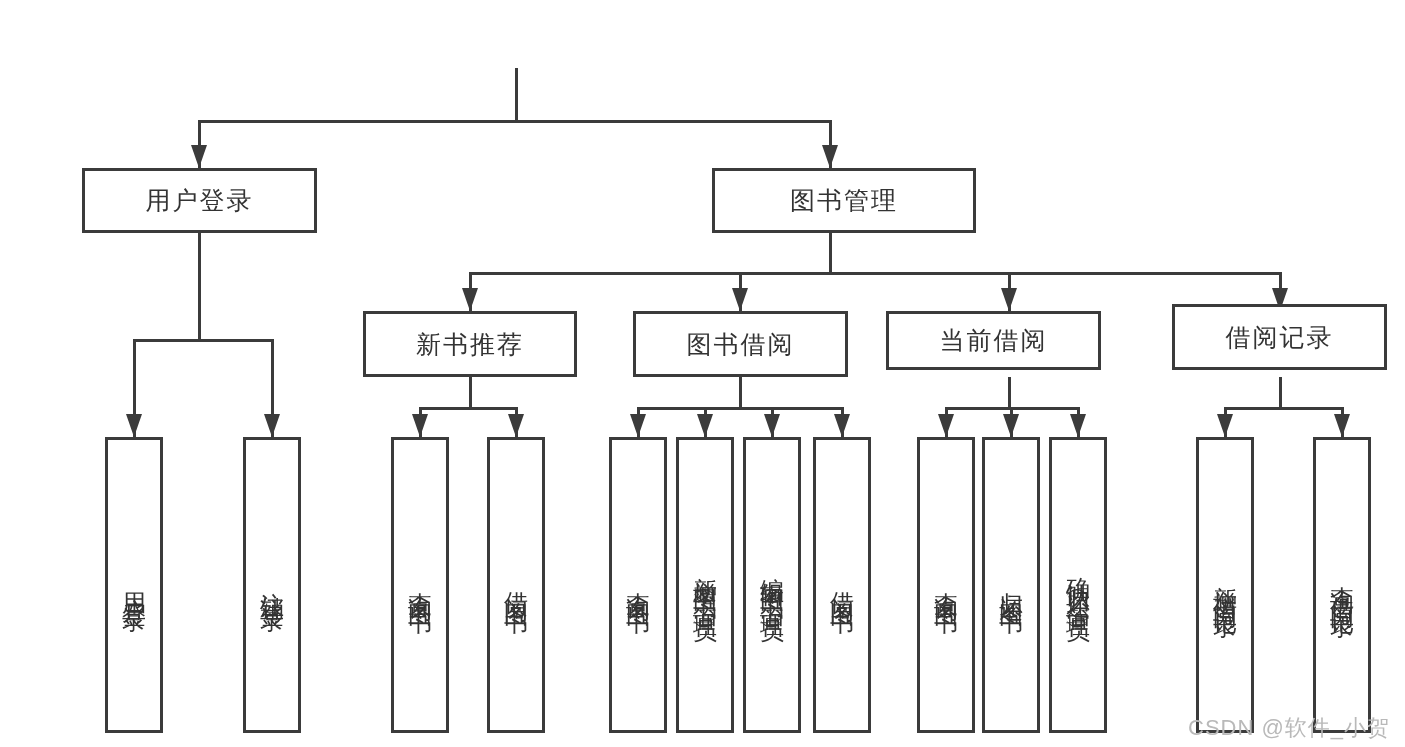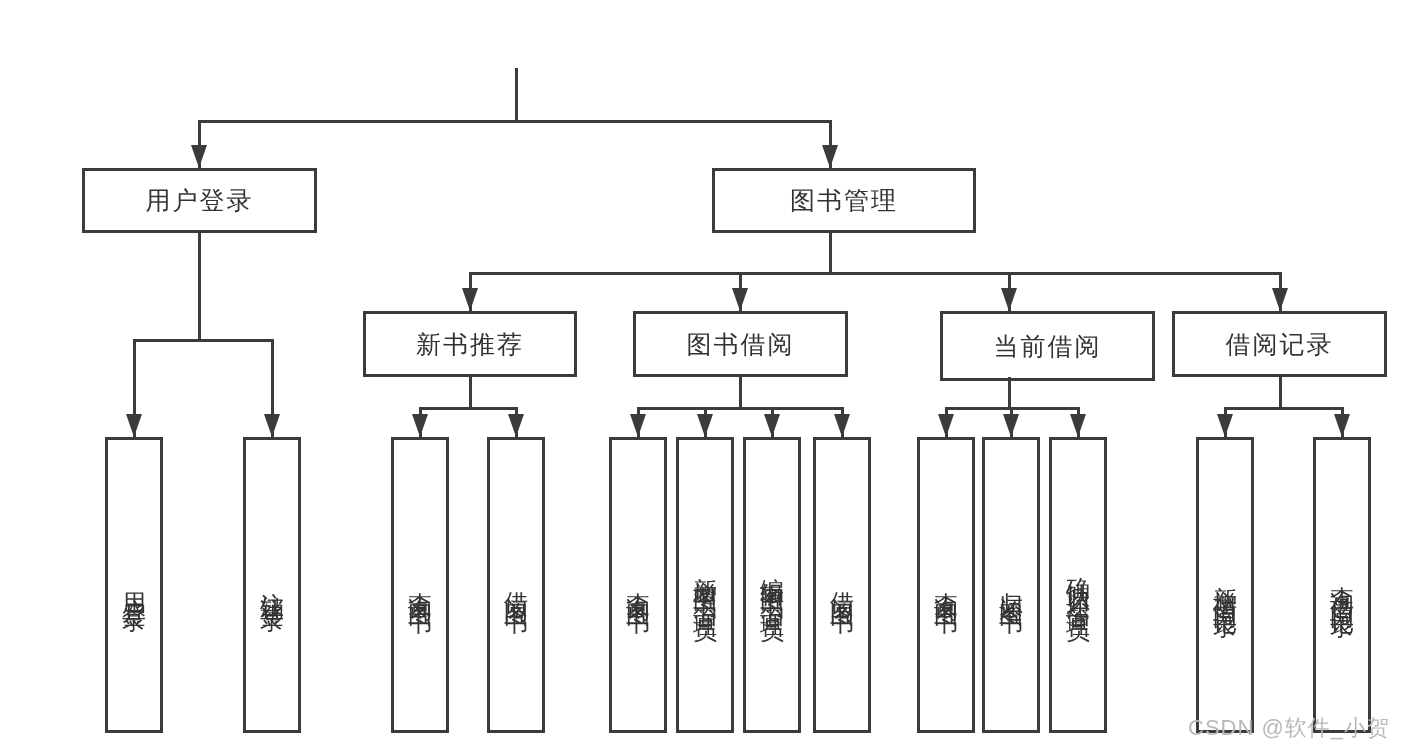--- a/index.html
+++ b/index.html
@@ -44,22 +44,22 @@
   <div class="v" style="left:739px;top:272px;height:39px;"></div>
   <div class="v" style="left:1008px;top:272px;height:39px;"></div>
   <div class="v" style="left:1279px;top:272px;height:39px;"></div>
   <div class="arr" style="left:462px;top:288px;"></div>
   <div class="arr" style="left:732px;top:288px;"></div>
   <div class="arr" style="left:1001px;top:288px;"></div>
   <div class="arr" style="left:1272px;top:288px;"></div>
 
   <div class="box" style="left:363px;top:311px;width:214px;height:66px;">新书推荐</div>
   <div class="box" style="left:633px;top:311px;width:215px;height:66px;">图书借阅</div>
-  <div class="box" style="left:940px;top:311px;width:215px;height:70px;">当前借阅</div>
-  <div class="box" style="left:1172px;top:311px;width:215px;height:66px;">借阅记录</div>
+  <div class="box" style="left:886px;top:311px;width:215px;height:59px;">当前借阅</div>
+  <div class="box" style="left:1172px;top:304px;width:215px;height:66px;">借阅记录</div>
 
   <div class="v" style="left:469px;top:377px;height:30px;"></div>
   <div class="h" style="left:419px;top:407px;width:98px;"></div>
   <div class="v" style="left:419px;top:407px;height:30px;"></div>
   <div class="v" style="left:515px;top:407px;height:30px;"></div>
   <div class="arr" style="left:412px;top:414px;"></div>
   <div class="arr" style="left:508px;top:414px;"></div>
 
   <div class="v" style="left:739px;top:377px;height:30px;"></div>
   <div class="h" style="left:637px;top:407px;width:206px;"></div>

